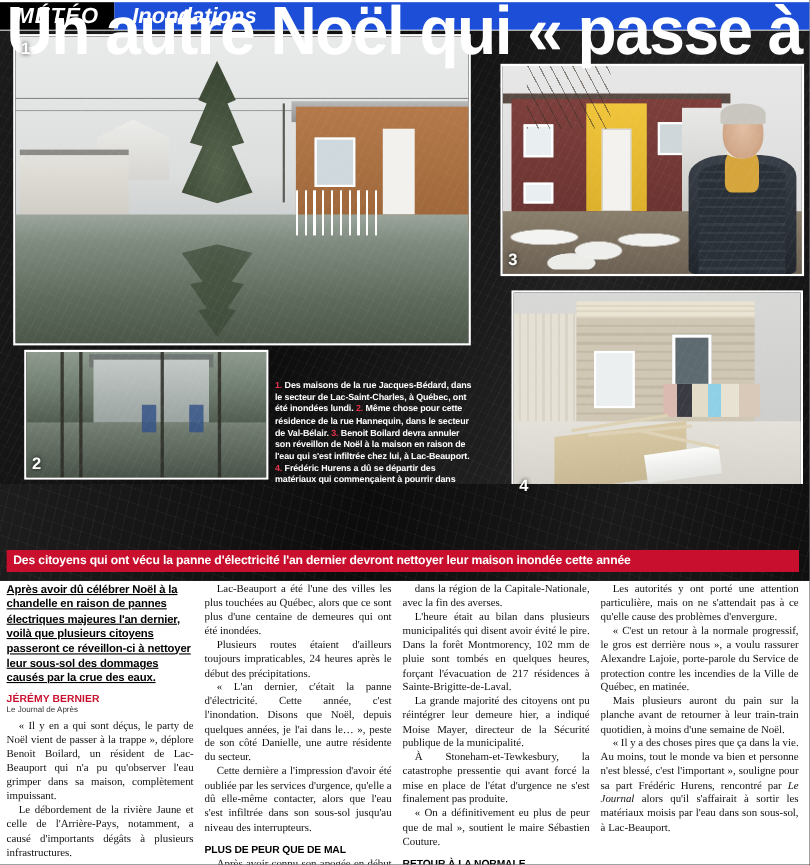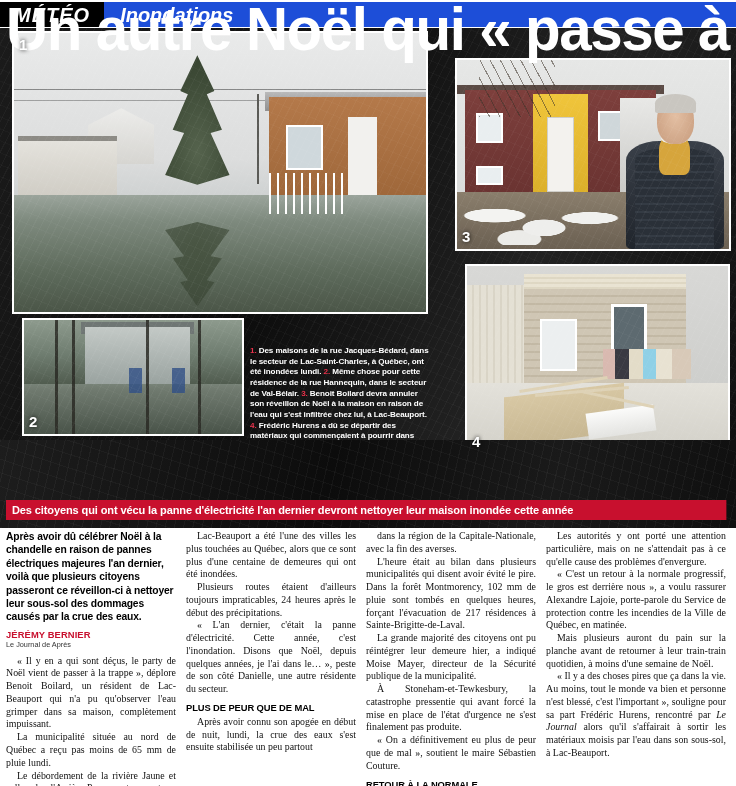--- a/index.html
+++ b/index.html
@@ -187,20 +187,21 @@
     position:absolute; left:0; top:530px; width:736px; height:256px;
     display:flex; padding:0 6px; gap:0;
   }
   .col { width:180px; padding-right:10px; position:relative; }
   .col:last-child { padding-right:0; }
 
   .lede {
     font-family:"Liberation Sans", sans-serif; font-weight:bold;
     font-size:10.3px; line-height:1.30; color:#000; margin-bottom:5px;
     letter-spacing:-0.15px;
+    text-decoration:underline;
   }
   .byline {
     font-family:"Liberation Sans", sans-serif; font-weight:bold;
     font-size:9.4px; color:#c8102e; letter-spacing:.1px;
   }
   .byorg {
     font-family:"Liberation Sans", sans-serif; font-size:7.3px; color:#333;
     margin-bottom:6px;
   }
   .body {
@@ -307,30 +308,30 @@
 <div class="subhead">Des citoyens qui ont vécu la panne d'électricité l'an dernier devront nettoyer leur maison inondée cette année</div>
 
 <div class="columns">
 
   <div class="col">
     <div class="lede">Après avoir dû célébrer Noël à la chandelle en raison de pannes électriques majeures l'an dernier, voilà que plusieurs citoyens passeront ce réveillon-ci à nettoyer leur sous-sol des dommages causés par la crue des eaux.</div>
     <div class="byline">JÉRÉMY BERNIER</div>
     <div class="byorg">Le Journal de Après</div>
     <div class="body" id="col1">
         <p>« Il y en a qui sont déçus, le party de Noël vient de passer à la trappe », déplore Benoit Boilard, un résident de Lac-Beauport qui n'a pu qu'observer l'eau grimper dans sa maison, complètement impuissant.</p>
-        <p>La municipalité située au nord de Québec a reçu pas moins de 65 mm de pluie lundi.</p>
         <p>Le débordement de la rivière Jaune et celle de l'Arrière-Pays, notamment, a causé d'importants dégâts à plusieurs infrastructures.</p>
       </div>
   </div>
 
   <div class="col">
     <div class="body" id="col2">
         <p>Lac-Beauport a été l'une des villes les plus touchées au Québec, alors que ce sont plus d'une centaine de demeures qui ont été inondées.</p>
         <p>Plusieurs routes étaient d'ailleurs toujours impraticables, 24 heures après le début des précipitations.</p>
         <p>« L'an dernier, c'était la panne d'électricité. Cette année, c'est l'inondation. Disons que Noël, depuis quelques années, je l'ai dans le… », peste de son côté Danielle, une autre résidente du secteur.</p>
+        <p>Cette dernière a l'impression d'avoir été oubliée par les services d'urgence, qu'elle a dû elle-même contacter, alors que l'eau s'est infiltrée dans son sous-sol jusqu'au niveau des interrupteurs.</p>
       </div>
     <div class="subhd">PLUS DE PEUR QUE DE MAL</div>
     <div class="body" id="col2b">
         <p>Après avoir connu son apogée en début de nuit, lundi, la crue des eaux s'est ensuite stabilisée un peu partout</p>
       </div>
   </div>
 
   <div class="col">
     <div class="body" id="col3">
         <p>dans la région de la Capitale-Nationale, avec la fin des averses.</p>

